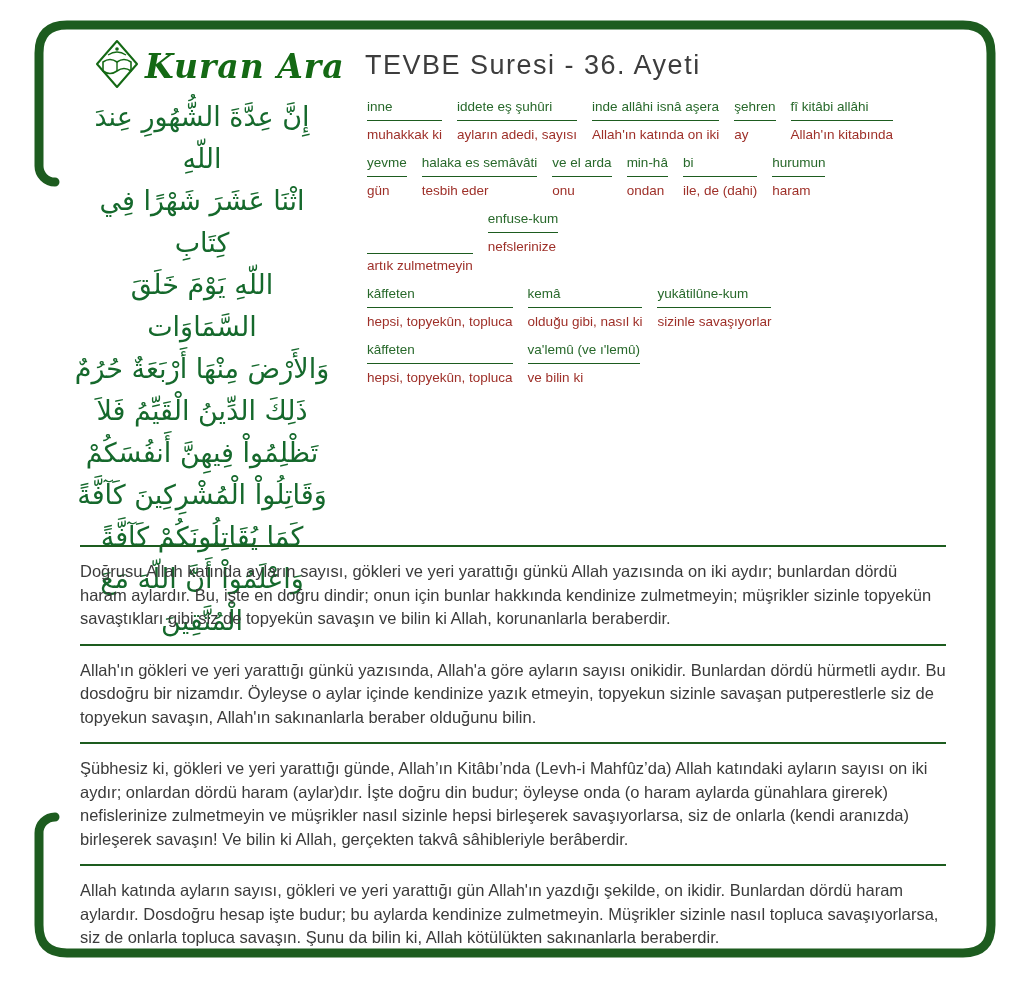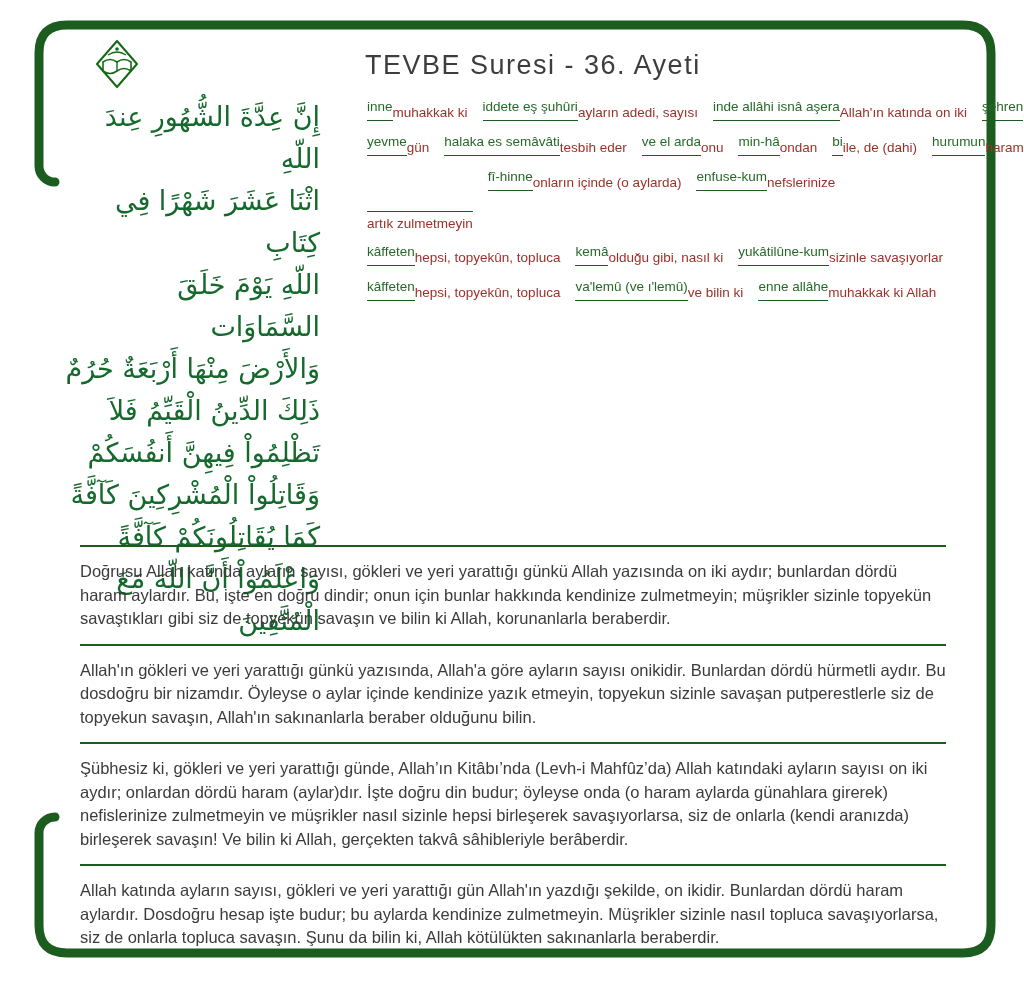--- a/index.html
+++ b/index.html
@@ -10,27 +10,27 @@
   
   .logo{position:absolute;left:94px;top:38px;width:230px;display:flex;align-items:center;gap:5px;cursor:pointer;}
   .logo-text{font-family:"DejaVu Serif","Liberation Serif",serif;font-style:italic;font-weight:bold;
              font-size:33px;color:var(--logo-green);white-space:nowrap;letter-spacing:1px;}
 
   
   .page-title{position:absolute;left:365px;top:50px;font-size:27px;color:var(--title-gray);
               letter-spacing:1.5px;white-space:nowrap;}
 
   
-  .arabic{position:absolute;left:60px;top:96px;width:260px;direction:rtl;text-align:right;
+  .arabic{position:absolute;left:72px;top:96px;width:260px;direction:rtl;text-align:center;
           color:var(--arabic-green);font-size:27px;line-height:42px;font-family:"DejaVu Sans",sans-serif;}
 
   
   .grid{position:absolute;left:367px;top:99px;width:606px;font-size:13.5px;}
   .wrow{display:flex;gap:15px;margin-bottom:13px;align-items:flex-start;}
-  .cell{display:flex;flex-direction:row;white-space:nowrap;}
+  .cell{display:flex;flex-direction:column;white-space:nowrap;}
   .ar{color:var(--green-text);padding-bottom:4px;border-bottom:1px solid var(--green-line);min-height:17px;}
   .tr{color:var(--red-text);padding-top:6px;}
   .cell.c-empty{padding-top:2px;}
   .cell.c-empty .tr{border-top:1px solid var(--green-line);padding-top:4px;margin-top:40px;}
 
   
   .bottom{position:absolute;left:80px;top:545px;width:866px;}
   .sep{border:none;border-top:2px solid var(--green-line);margin:0;}
   .para{margin:13px 0 13px 0;font-size:16.5px;line-height:23.5px;color:var(--body-gray);}
 </style>
@@ -48,20 +48,21 @@
       <svg width="46" height="52" viewBox="0 0 46 52">
         <g fill="none" stroke="#146914" stroke-width="2" stroke-linejoin="round">
           <path d="M23 3 L43 26 L23 49 L3 26 Z"></path>
           <path d="M9 24 q7 -5 14 0 q7 -5 14 0 v9 q-7 -5 -14 0 q-7 5 -14 0 z" stroke-width="1.6"></path>
           <path d="M23 24 v9" stroke-width="1.4"></path>
           <path d="M14 17 q9 -6 18 0" stroke-width="1.3"></path>
           <circle cx="23" cy="11" r="1.8" fill="#146914" stroke="none"></circle>
         </g>
       </svg>
     </span>
+    <span class="logo-text">Kuran Ara</span>
   </div>
 
   <div class="page-title">TEVBE Suresi - 36. Ayeti</div>
 
   <div class="arabic">
     <div>إِنَّ عِدَّةَ الشُّهُورِ عِندَ اللّهِ</div>
     <div>اثْنَا عَشَرَ شَهْرًا فِي كِتَابِ</div>
     <div>اللّهِ يَوْمَ خَلَقَ السَّمَاوَات</div>
     <div>وَالأَرْضَ مِنْهَا أَرْبَعَةٌ حُرُمٌ</div>
     <div>ذَلِكَ الدِّينُ الْقَيِّمُ فَلاَ</div>
@@ -123,24 +124,20 @@
         <span class="tr">haram</span>
       </div>
     </div>
 
     <div class="wrow">
       <div class="cell c-empty">
 
         <span class="tr">artık zulmetmeyin</span>
       </div>
       <div class="cell">
-        <span class="ar">fî-hinne</span>
-        <span class="tr">onların içinde (o aylarda)</span>
-      </div>
-      <div class="cell">
         <span class="ar">enfuse-kum</span>
         <span class="tr">nefslerinize</span>
       </div>
     </div>
 
     <div class="wrow">
       <div class="cell">
         <span class="ar">kâffeten</span>
         <span class="tr">hepsi, topyekûn, topluca</span>
       </div>
@@ -156,24 +153,20 @@
 
     <div class="wrow">
       <div class="cell">
         <span class="ar">kâffeten</span>
         <span class="tr">hepsi, topyekûn, topluca</span>
       </div>
       <div class="cell">
         <span class="ar">va'lemû (ve ı'lemû)</span>
         <span class="tr">ve bilin ki</span>
       </div>
-      <div class="cell">
-        <span class="ar">enne allâhe</span>
-        <span class="tr">muhakkak ki Allah</span>
-      </div>
     </div>
 
 
   </div>
 
   <div class="bottom">
     <hr class="sep">
     <p class="para">Doğrusu Allah katında ayların sayısı, gökleri ve yeri yarattığı günkü Allah yazısında on iki aydır; bunlardan dördü haram aylardır. Bu, işte en doğru dindir; onun için bunlar hakkında kendinize zulmetmeyin; müşrikler sizinle topyekün savaştıkları gibi siz de topyekün savaşın ve bilin ki Allah, korunanlarla beraberdir.</p>
     <hr class="sep">
     <p class="para">Allah'ın gökleri ve yeri yarattığı günkü yazısında, Allah'a göre ayların sayısı onikidir. Bunlardan dördü hürmetli aydır. Bu dosdoğru bir nizamdır. Öyleyse o aylar içinde kendinize yazık etmeyin, topyekun sizinle savaşan putperestlerle siz de topyekun savaşın, Allah'ın sakınanlarla beraber olduğunu bilin.</p>

